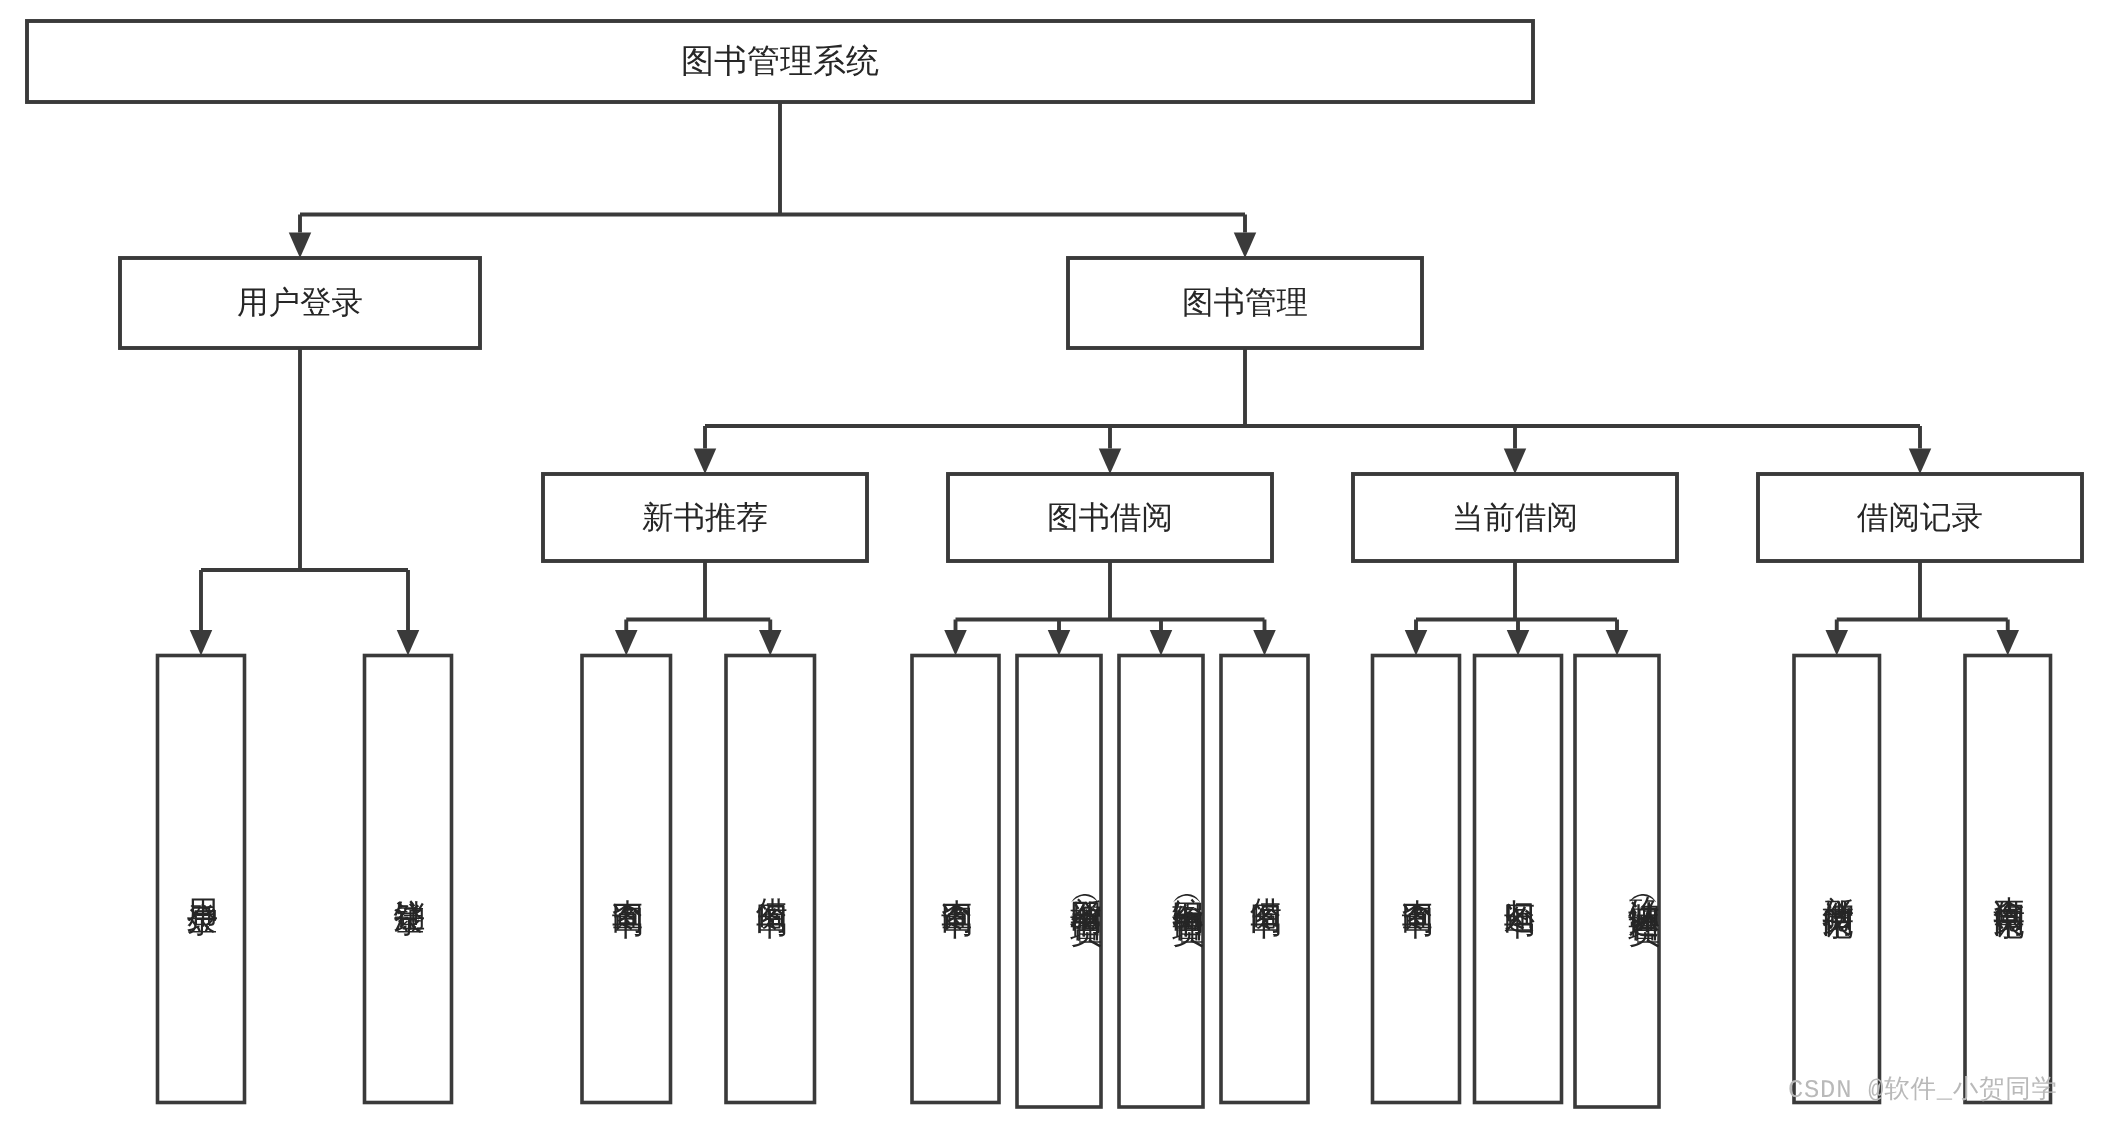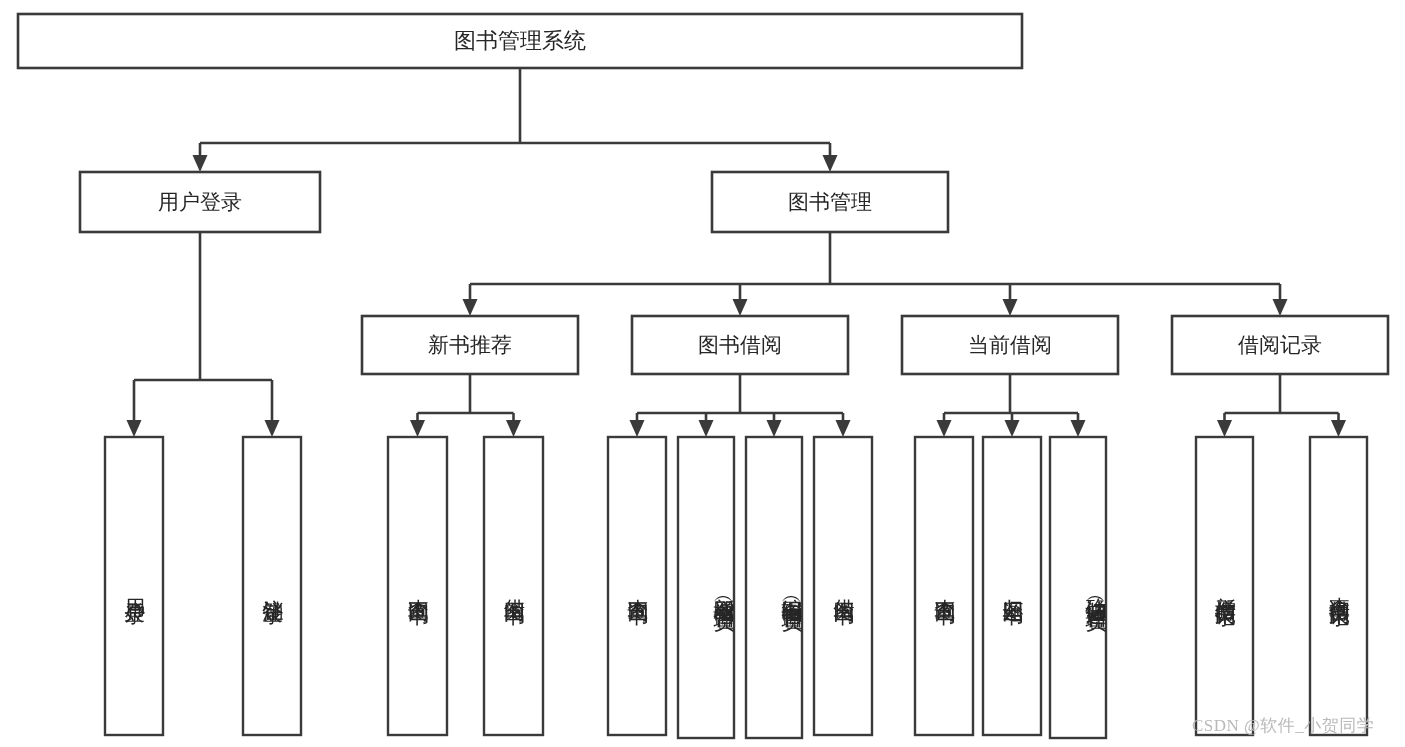--- a/index.html
+++ b/index.html
@@ -71,21 +71,21 @@
     box-sizing: border-box;
     white-space: nowrap;
     pointer-events: none;
   }
   .vertical-label.top-aligned {
     align-items: flex-start;
     padding-top: 4px;
   }
   .watermark {
     position: absolute;
-    font-family: Liberation Serif, serif;
+    font-family: Liberation Mono, monospace;
     font-size: 17px;
     color: #b9b9b9;
     white-space: nowrap;
     letter-spacing: 0.5px;
   }
 </style>
 </head>
 <body>
 
 <div id="diagram-root">

